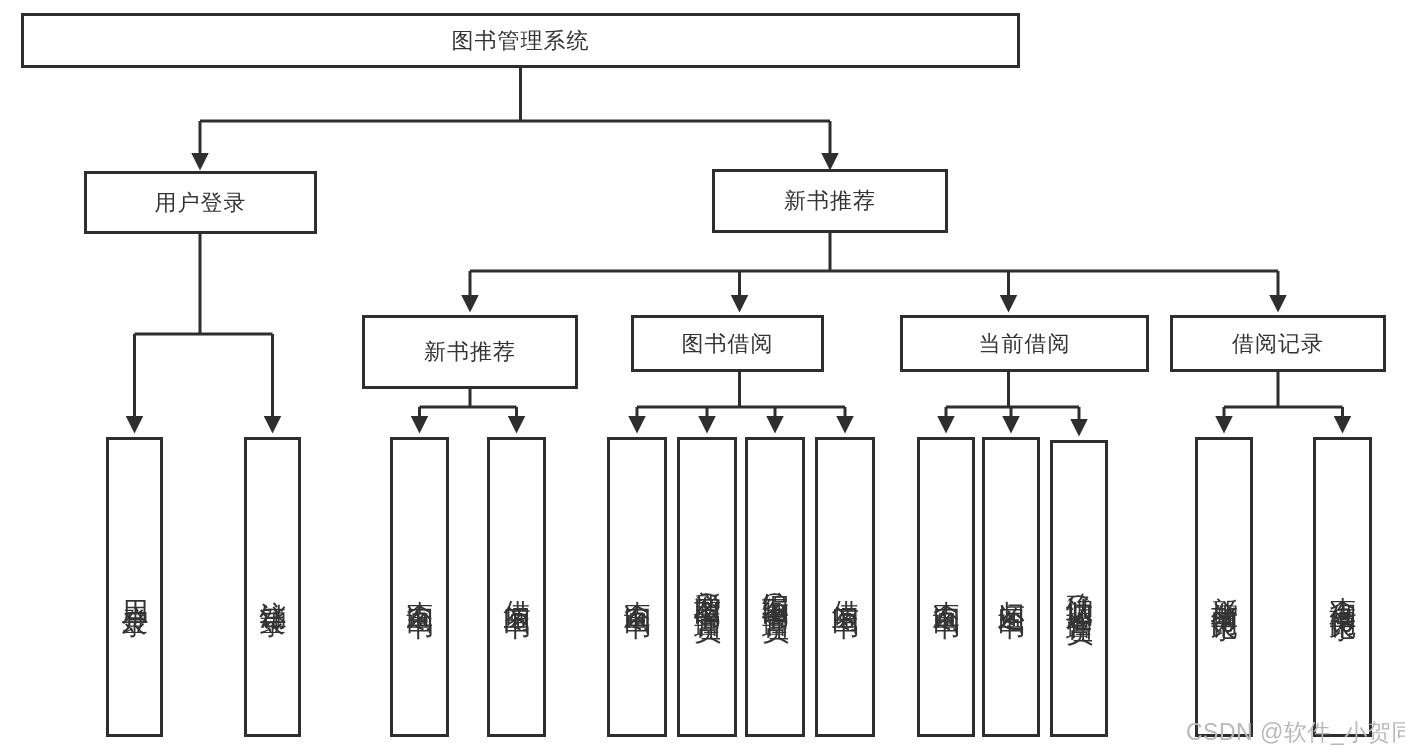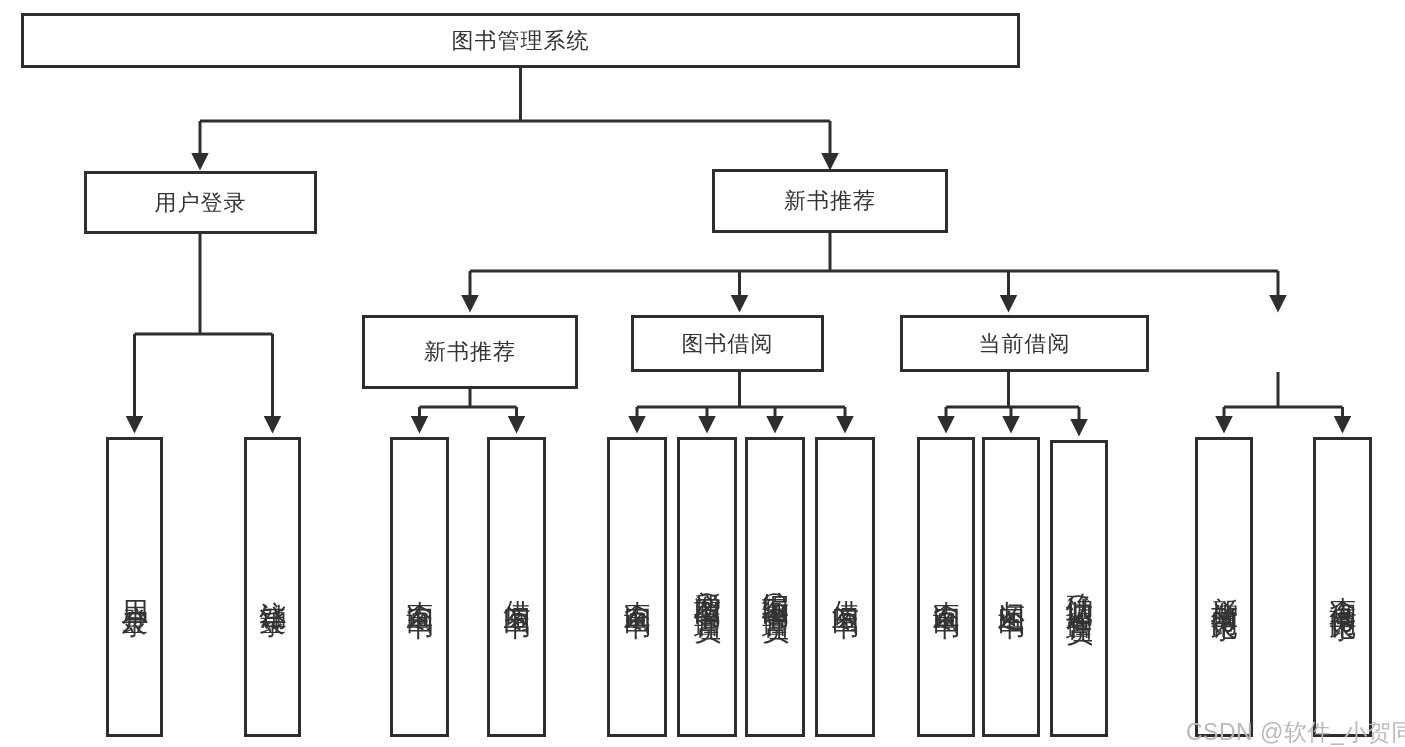--- a/index.html
+++ b/index.html
@@ -132,20 +132,23 @@
 
   <div class="box hbox n-new-rec">
     <span>新书推荐</span>
   </div>
   <div class="box hbox n-borrow">
     <span>图书借阅</span>
   </div>
   <div class="box hbox n-current">
     <span>当前借阅</span>
   </div>
+  <div class="box hbox n-records">
+    <span>借阅记录</span>
+  </div>
 
   <div class="box leaf lf1">
     <span>用户登录</span>
   </div>
   <div class="box leaf lf2">
     <span>注销登录</span>
   </div>
 
   <div class="box leaf lf3">
     <span>查询图书</span>

